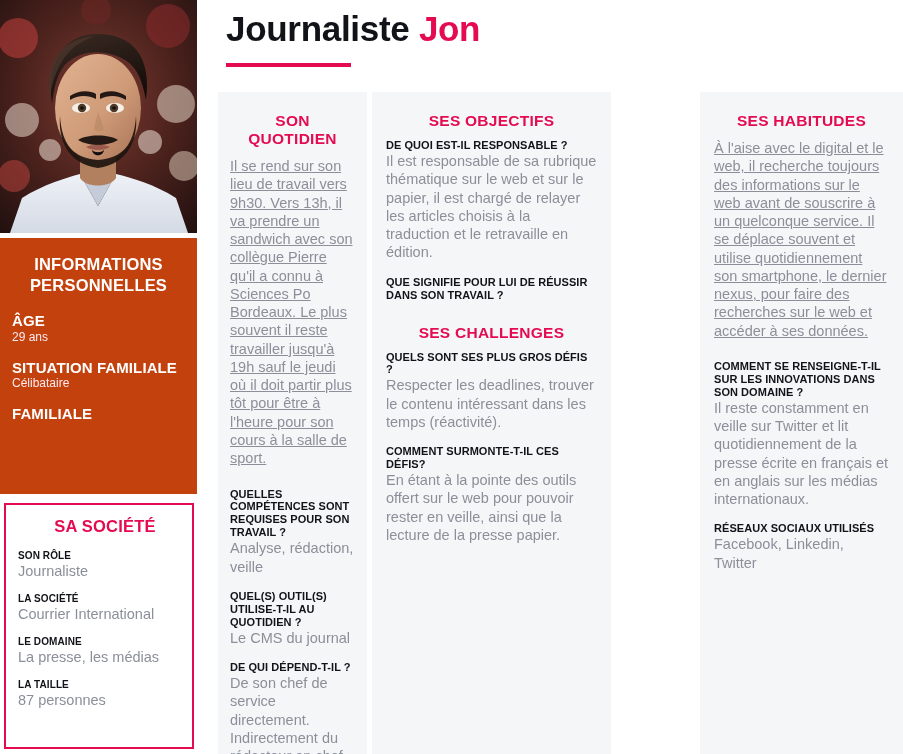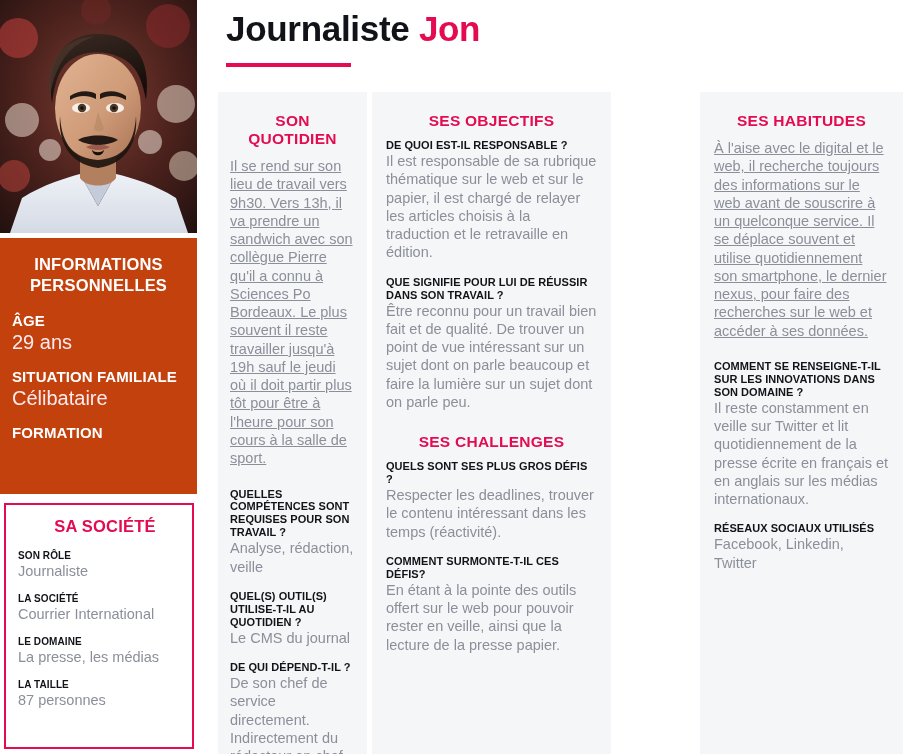--- a/index.html
+++ b/index.html
@@ -55,21 +55,21 @@
     margin: 0 0 16px 0;
   }
   .pp-label {
     font-size: 15px;
     font-weight: bold;
     letter-spacing: 0.1px;
     line-height: 1.18;
     margin: 0;
   }
   .pp-value {
-    font-size: 20px;
+    font-size: 12px;
     font-weight: normal;
     line-height: 1.22;
     margin: 0 0 14px 0;
     color: #fdeaf0;
   }
   .pp-value.last { margin-bottom: 0; }
 
   .company-panel {
     position: absolute;
     left: 4px;
@@ -251,21 +251,21 @@
 
   <div class="personal-panel">
     <h2 class="personal-title">INFORMATIONS PERSONNELLES</h2>
 
     <p class="pp-label">ÂGE</p>
     <p class="pp-value">29 ans</p>
 
     <p class="pp-label">SITUATION FAMILIALE</p>
     <p class="pp-value">Célibataire</p>
 
-    <p class="pp-label">FORMATION</p>
+    <p class="pp-label">FAMILIALE</p>
   </div>
 
   <div class="company-panel">
     <h2 class="company-title">SA SOCIÉTÉ</h2>
 
     <p class="cp-label">SON RÔLE</p>
     <p class="cp-value">Journaliste</p>
 
     <p class="cp-label">LA SOCIÉTÉ</p>
     <p class="cp-value">Courrier International</p>
@@ -301,21 +301,20 @@
 
   </div>
 
   <div class="col col-2">
     <h3 class="col-title">SES OBJECTIFS</h3>
 
     <p class="q">DE QUOI EST-IL RESPONSABLE ?</p>
     <p class="a">Il est responsable de sa rubrique thématique sur le web et sur le papier, il est chargé de relayer les articles choisis à la traduction et le retravaille en édition.</p>
 
     <p class="q">QUE SIGNIFIE POUR LUI DE RÉUSSIR DANS SON TRAVAIL ?</p>
-    <p class="a tight">Être reconnu pour un travail bien fait et de qualité. De trouver un point de vue intéressant sur un sujet dont on parle beaucoup et faire la lumière sur un sujet dont on parle peu.</p>
 
     <h3 class="col-title mid">SES CHALLENGES</h3>
 
     <p class="q">QUELS SONT SES PLUS GROS DÉFIS ?</p>
     <p class="a">Respecter les deadlines, trouver le contenu intéressant dans les temps (réactivité).</p>
 
     <p class="q">COMMENT SURMONTE-T-IL CES DÉFIS?</p>
     <p class="a last">En étant à la pointe des outils offert sur le web pour pouvoir rester en veille, ainsi que la lecture de la presse papier.</p>
   </div>
 

